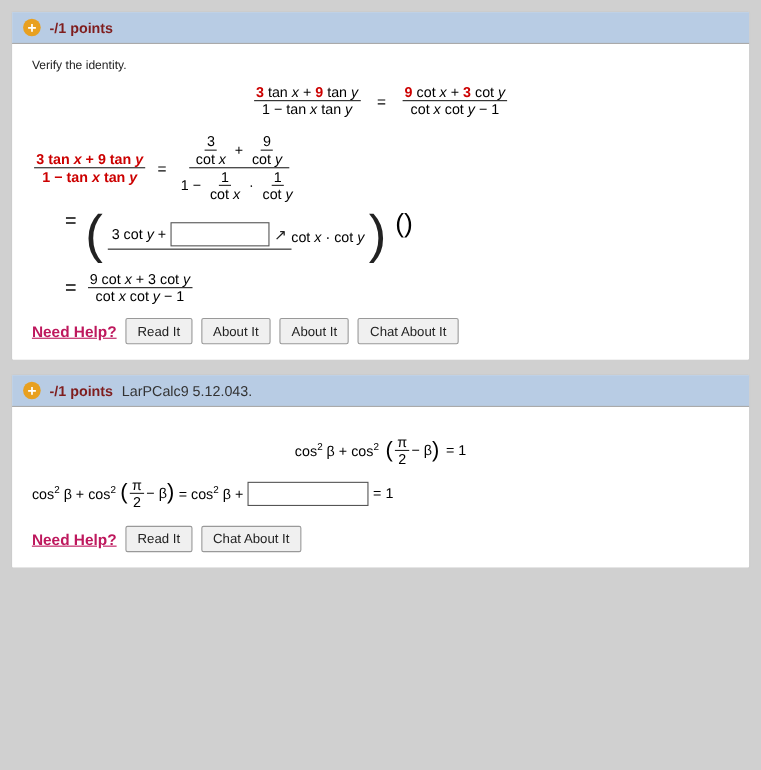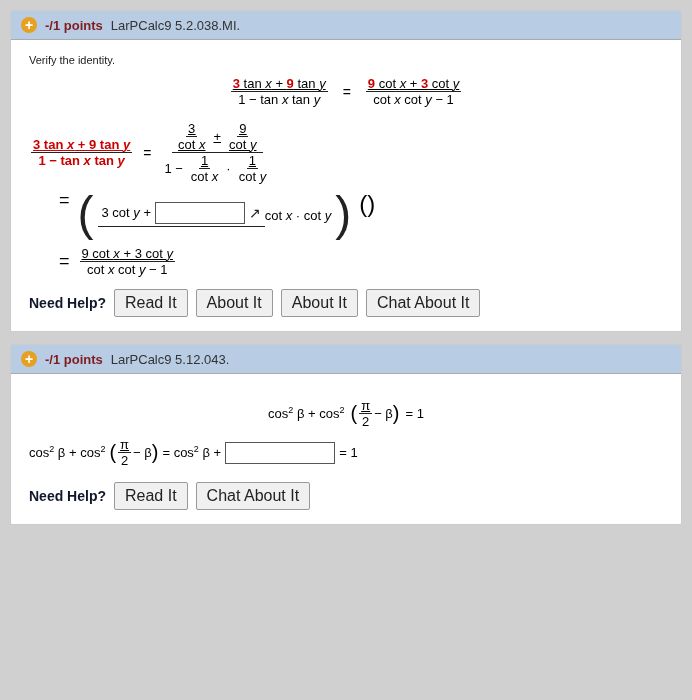--- a/index.html
+++ b/index.html
@@ -62,45 +62,45 @@
       display: inline-flex;
       flex-direction: column;
       align-items: center;
       vertical-align: middle;
       margin: 0 2px;
     }
     .fraction .numerator {
       border-bottom: 1px solid #222;
       padding: 0 2px;
       text-align: center;
-      text-decoration: underline;
     }
     .fraction .denominator {
       padding: 0 2px;
       text-align: center;
     }
     .equals {
       vertical-align: middle;
       margin: 0 5px;
       font-size: 14px;
     }
     .need-help-row {
       display: flex;
       align-items: center;
       gap: 8px;
       margin-top: 12px;
     }
     .need-help-label {
       font-weight: bold;
-      color: #0f172a;
-      font-size: 14px;
+      color: #be185d;
+      font-size: 14px;
+      text-decoration: underline;
     }
     .help-btn {
       padding: 4px 10px;
-      font-size: 16px;
+      font-size: 12px;
       border: 1px solid #999;
       background: #f0f0f0;
       cursor: pointer;
       border-radius: 2px;
       color: #222;
     }
     .input-box {
       display: inline-block;
       width: 90px;
       height: 22px;
@@ -140,21 +140,20 @@
       color: #222;
     }
   </style>
 </head>
 <body>
 
 <div class="problem-card">
   <div class="problem-header">
     <span class="plus-icon">+</span>
     <span class="points-label">-/1 points</span>
-    <span class="course-label">LarPCalc9 5.2.038.MI.</span>
   </div>
   <div class="problem-body">
     <div class="problem-title">Verify the identity.</div>
 
     <div style="display:flex; align-items:center; justify-content:center; margin: 8px 0 14px 0; font-size:13px; gap:8px;">
       <span class="fraction">
         <span class="numerator"><span class="red-bold">3</span> tan <i>x</i> + <span class="red-bold">9</span> tan <i>y</i></span>
         <span class="denominator">1 − tan <i>x</i> tan <i>y</i></span>
       </span>
       <span class="equals">=</span>

